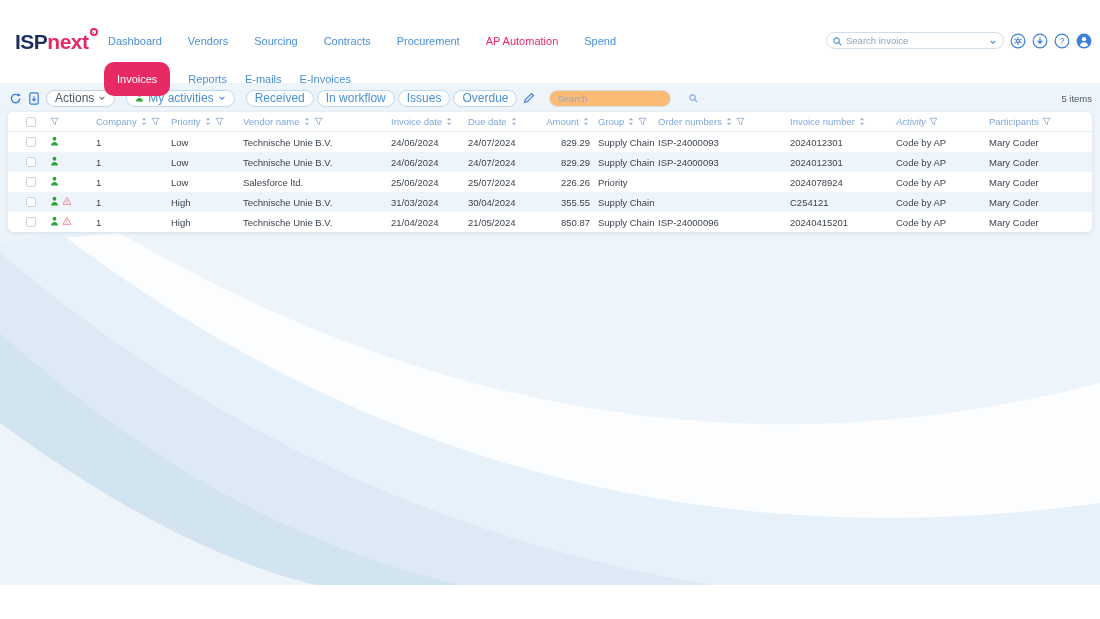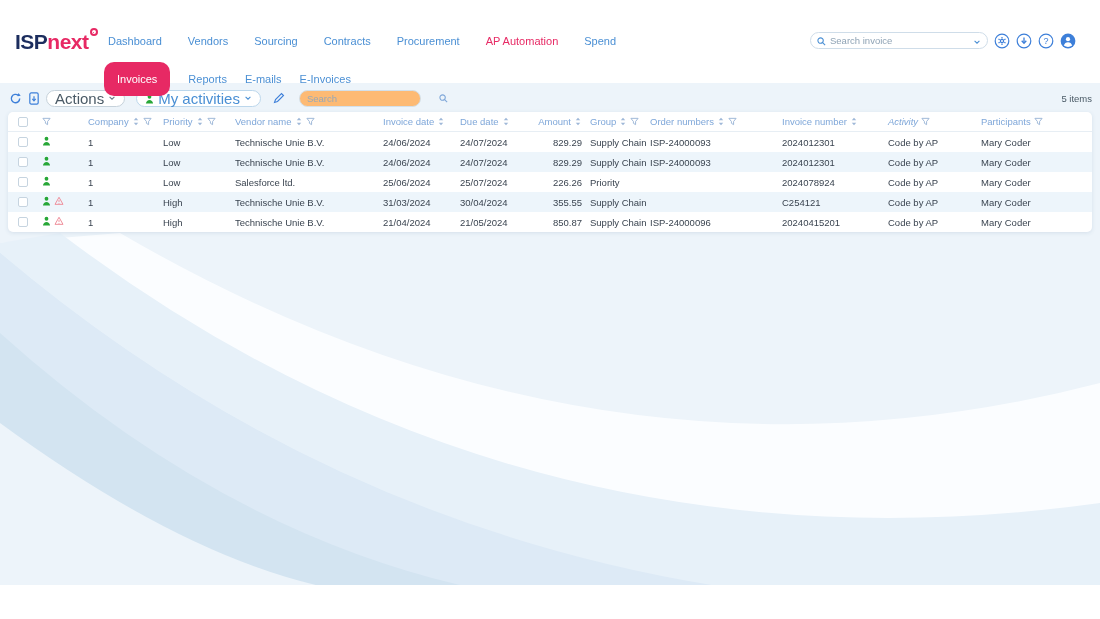--- a/index.html
+++ b/index.html
@@ -11,52 +11,52 @@
   .topbar { position:absolute; top:0; left:0; width:1100px; height:83px; background:#fff; z-index:5; }
   .brandrow { position:absolute; top:30px; left:0; width:1100px; height:28px; }
   .brand { position:absolute; left:15px; top:0; font-weight:bold; font-size:21px; letter-spacing:-0.5px; cursor:pointer; }
   .brand .isp { color:#1c2d5e; }
   .brand .next { color:#e72964; }
   .brand .reg { display:inline-block; width:8px; height:8px; border:2px solid #e72964; border-radius:50%; vertical-align:top; margin-top:-2px; margin-left:1px; position:relative; }
   .brand .reg::after { content:""; position:absolute; left:1.5px; top:1.5px; width:1px; height:1px; background:#e72964; border-radius:50%; }
   .main-nav { position:absolute; left:108px; top:5px; display:flex; gap:26px; }
   .nav-link { font-size:11px; color:#4a8fd4; cursor:pointer; white-space:nowrap; }
   .nav-link.active { color:#e72964; }
-  .top-right { position:absolute; right:24px; top:2px; display:flex; align-items:center; gap:6px; }
+  .top-right { position:absolute; right:8px; top:2px; display:flex; align-items:center; gap:6px; }
   .hsearch { display:flex; align-items:center; width:178px; height:17px; border:1px solid #cfdde9; border-radius:9px; background:#fff; padding:0 6px; gap:4px; }
   .hsearch input { border:none; outline:none; flex:1; font-size:9.5px; color:#445; background:transparent; font-family:"Liberation Sans", sans-serif; }
   .hsearch input::placeholder { color:#8fa3b5; }
   .circle-btn { width:16px; height:16px; cursor:pointer; display:flex; align-items:center; justify-content:center; }
 
   
   .tabsrow { position:absolute; left:104px; top:62px; display:flex; align-items:center; gap:18px; }
   .tab { font-size:11px; color:#4a8fd4; cursor:pointer; padding:3px 0; }
   .tab.active { background:#e72964; color:#fff; border-radius:10px; padding:11px 13px; }
 
   
   .content { position:absolute; top:83px; left:0; width:1100px; height:502px; background:#edf4fa; overflow:hidden; }
   .waves { position:absolute; left:0; top:0; width:1100px; height:502px; }
   .footer-strip { position:absolute; left:0; top:585px; width:1100px; height:34px; background:#fff; }
 
   
   .toolbar { position:absolute; left:8px; top:6px; width:1084px; height:18px; display:flex; align-items:center; gap:5px; z-index:3; }
   .tb-icon { cursor:pointer; display:flex; align-items:center; justify-content:center; width:14px; height:14px; }
-  .btn { display:flex; align-items:center; gap:4px; height:17px; border-radius:9px; background:#fff; font-size:15px; padding:0 8px; cursor:pointer; white-space:nowrap; }
+  .btn { display:flex; align-items:center; gap:4px; height:17px; border-radius:9px; background:#fff; font-size:12px; padding:0 8px; cursor:pointer; white-space:nowrap; }
   .btn-actions { border:1px solid #c6d2db; color:#4a5a66; margin-right:6px; }
   .btn-blue { border:1px solid #bcd7ec; color:#4a8fd4; }
   .btn-activities { margin-right:6px; }
   .pillgroup { display:flex; gap:3px; }
   .tsearch { display:flex; align-items:center; width:122px; height:17px; border:1px solid #d3e0ea; border-radius:9px; background:#fdba74; padding:0 7px; margin-left:8px; }
   .tsearch input { border:none; outline:none; flex:1; font-size:9.5px; color:#445; background:transparent; font-family:"Liberation Sans", sans-serif; }
   .tsearch input::placeholder { color:#97a8b8; }
   .items-count { margin-left:auto; font-size:9.5px; color:#4a5a66; }
 
   
   .table-card { position:absolute; left:8px; top:29px; width:1084px; background:#fff; border-radius:5px; box-shadow:0 1px 4px rgba(40,80,120,0.12); z-index:2; overflow:hidden; }
-  .trow { display:flex; align-items:center; height:20px; font-size:9.5px; color:#3a4450; }
+  .trow { display:flex; align-items:center; height:20px; font-size:9.5px; color:#3a4450;padding-left:8px; }
   .trow.head { color:#7fa7d9; border-bottom:1px solid #e7eef4; }
   .trow.zebra { background:#edf5fb; }
   .cell { padding:0 4px; white-space:nowrap; overflow:hidden; display:flex; align-items:center; gap:3px; }
   .c-check { width:30px; justify-content:center; }
   .c-status { width:46px; }
   .c-right { justify-content:flex-end; }
   .checkbox { width:10px; height:10px; border:1px solid #c6d4e0; border-radius:2px; background:#fff; cursor:pointer; }
   .th-label { cursor:pointer; }
   .sort-ic, .funnel-ic { display:inline-flex; cursor:pointer; }
 </style>
@@ -172,20 +172,26 @@
           <svg width="9" height="10" viewBox="0 0 10 11">
               <circle cx="5" cy="3" r="2.1" fill="#27a737"></circle>
               <path d="M1 10.5c0.4-2.6 2-4 4-4s3.6 1.4 4 4z" fill="#27a737"></path>
             </svg>
         </span>
         <span>My activities</span>
         <svg width="8" height="8" viewBox="0 0 10 10">
             <polyline points="2,3.5 5,6.5 8,3.5" fill="none" stroke="#4a8fd4" stroke-width="1.3"></polyline>
           </svg>
       </div>
+      <div class="pillgroup">
+          <div class="btn btn-blue">Received</div>
+          <div class="btn btn-blue">In workflow</div>
+          <div class="btn btn-blue">Issues</div>
+          <div class="btn btn-blue">Overdue</div>
+        </div>
       <span class="tb-icon">
         <svg width="12" height="12" viewBox="0 0 12 12">
             <path d="M1.5 10.5 2.5 7.5 8.5 1.5 10.5 3.5 4.5 9.5 Z" fill="none" stroke="#3d7fd9" stroke-width="1.1"></path>
           </svg>
       </span>
       <div class="tsearch">
         <input type="text" placeholder="Search" style="">
         <span>
           <svg width="9" height="9" viewBox="0 0 10 10">
               <circle cx="4" cy="4" r="3" fill="none" stroke="#7fa7d9" stroke-width="1.2"></circle>

